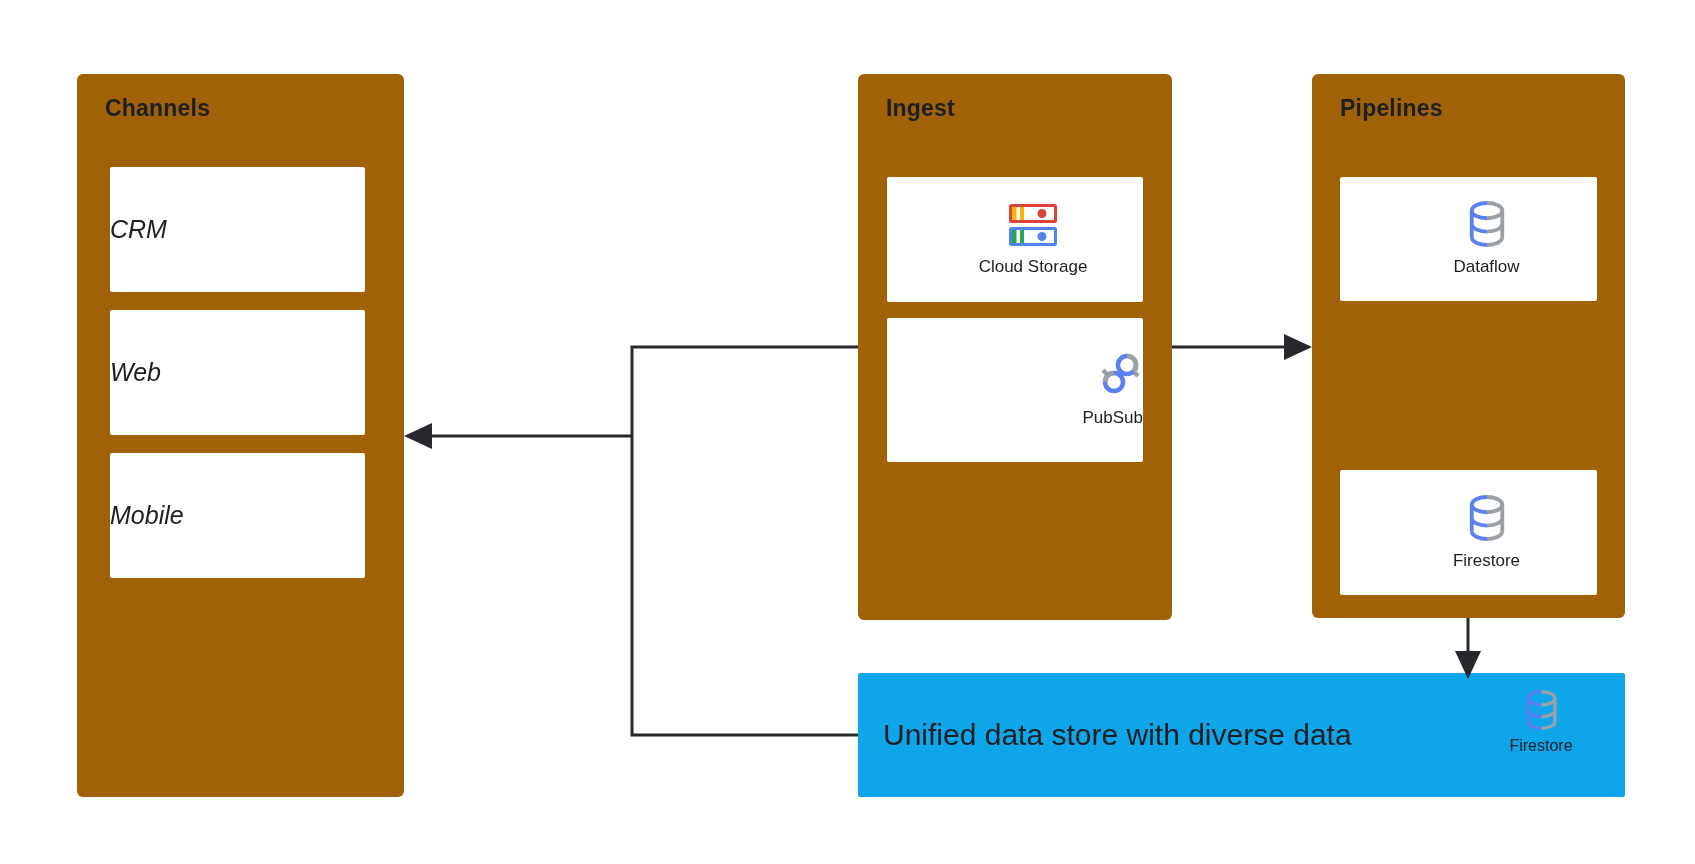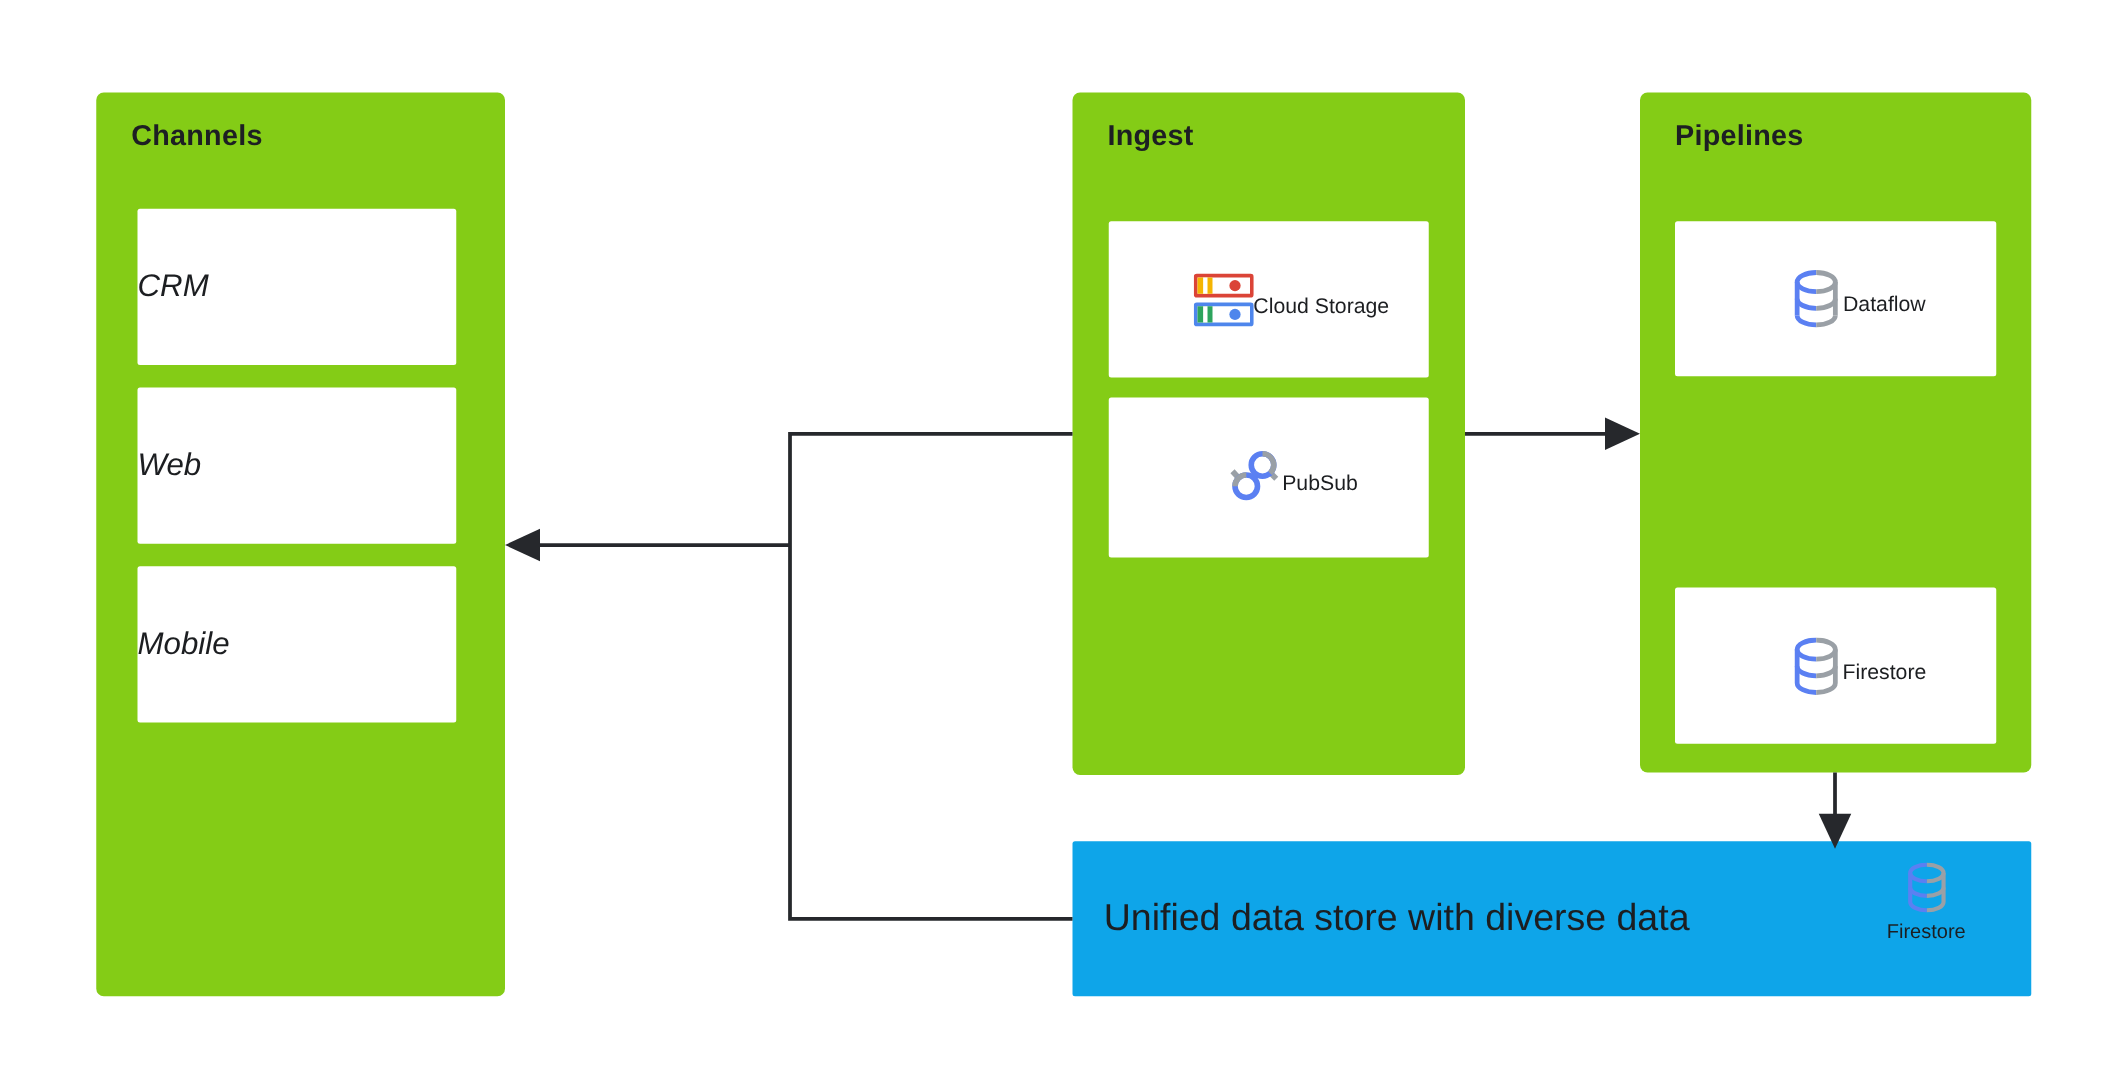--- a/index.html
+++ b/index.html
@@ -6,21 +6,21 @@
   html, body { width: 1695px; height: 864px; }
   body {
     position: relative;
     background: #ffffff;
     font-family: "Liberation Sans", sans-serif;
     color: #1c1e21;
     overflow: hidden;
   }
   .panel {
     position: absolute;
-    background: #84cc16;
+    background: #a16207;
     border-radius: 6px;
   }
   #panel-channels { left: 77px;  top: 74px; width: 327px; height: 723px; }
   #panel-ingest   { left: 858px; top: 74px; width: 314px; height: 546px; }
   #panel-pipelines{ left: 1312px;top: 74px; width: 313px; height: 544px; }
   .panel-title {
     position: absolute; left: 28px; top: 21px;
     font-size: 23px; font-weight: bold; color: #1d1f23;
     letter-spacing: 0.2px;
   }
@@ -29,21 +29,21 @@
     background: #ffffff;
     border-radius: 2px;
   }
   .channel-card {
     left: 33px; width: 255px; height: 125px;
     display: flex; align-items: center;
     font-size: 25px;
     font-style: italic;
   }
   .icon-card {
-    display: flex; flex-direction: row;
+    display: flex; flex-direction: column;
     align-items: center; justify-content: center; padding-left: 36px;
   }
   .icon-card .icon { flex: 0 0 auto; }
   .icon-label { font-size: 17px; margin-top: 10px; color: #1c1e21; }
   #unified-bar {
     position: absolute; left: 858px; top: 673px;
     width: 767px; height: 124px;
     background: #0ea5e9; border-radius: 2px;
   }
   #unified-label {
@@ -87,21 +87,21 @@
       <rect x="7.5" y="3" width="3.5" height="13" fill="#ffffff"></rect>
       <circle cx="33" cy="9.5" r="4.5" fill="#db4437"></circle>
       <rect x="1.5" y="24.5" width="45" height="16" rx="1" fill="#ffffff" stroke="#4e86ec" stroke-width="3"></rect>
       <rect x="3" y="26" width="12" height="13" fill="#2da45d"></rect>
       <rect x="7.5" y="26" width="3.5" height="13" fill="#ffffff"></rect>
       <circle cx="33" cy="32.5" r="4.5" fill="#4e86ec"></circle>
     </svg>
     <div class="icon-label">Cloud Storage</div>
   </div>
 
-  <div class="card icon-card" style="left:29px; top:244px; width:256px; height:128px;">
+  <div class="card icon-card" style="left:29px; top:244px; width:256px; height:144px;align-items:flex-end;">
     <svg class="icon" width="46" height="46" viewBox="0 0 46 46">
       <line x1="6" y1="18" x2="17" y2="30" stroke="#9aa0a6" stroke-width="4.5"></line>
       <line x1="30" y1="13" x2="41" y2="24" stroke="#9aa0a6" stroke-width="4.5"></line>
       <line x1="17" y1="30" x2="30" y2="13" stroke="#5b80f2" stroke-width="4.5"></line>
       <circle cx="17" cy="30" r="9" fill="#ffffff" stroke="#5b80f2" stroke-width="4.5"></circle>
       <circle cx="30" cy="13" r="9" fill="#ffffff" stroke="#5b80f2" stroke-width="4.5"></circle>
       <path d="M 8 30 A 9 9 0 0 1 17 21" fill="none" stroke="#9aa0a6" stroke-width="4.5"></path>
       <path d="M 30 4 A 9 9 0 0 1 36.1 19.6" fill="none" stroke="#9aa0a6" stroke-width="4.5"></path>
     </svg>
     <div class="icon-label">PubSub</div>

